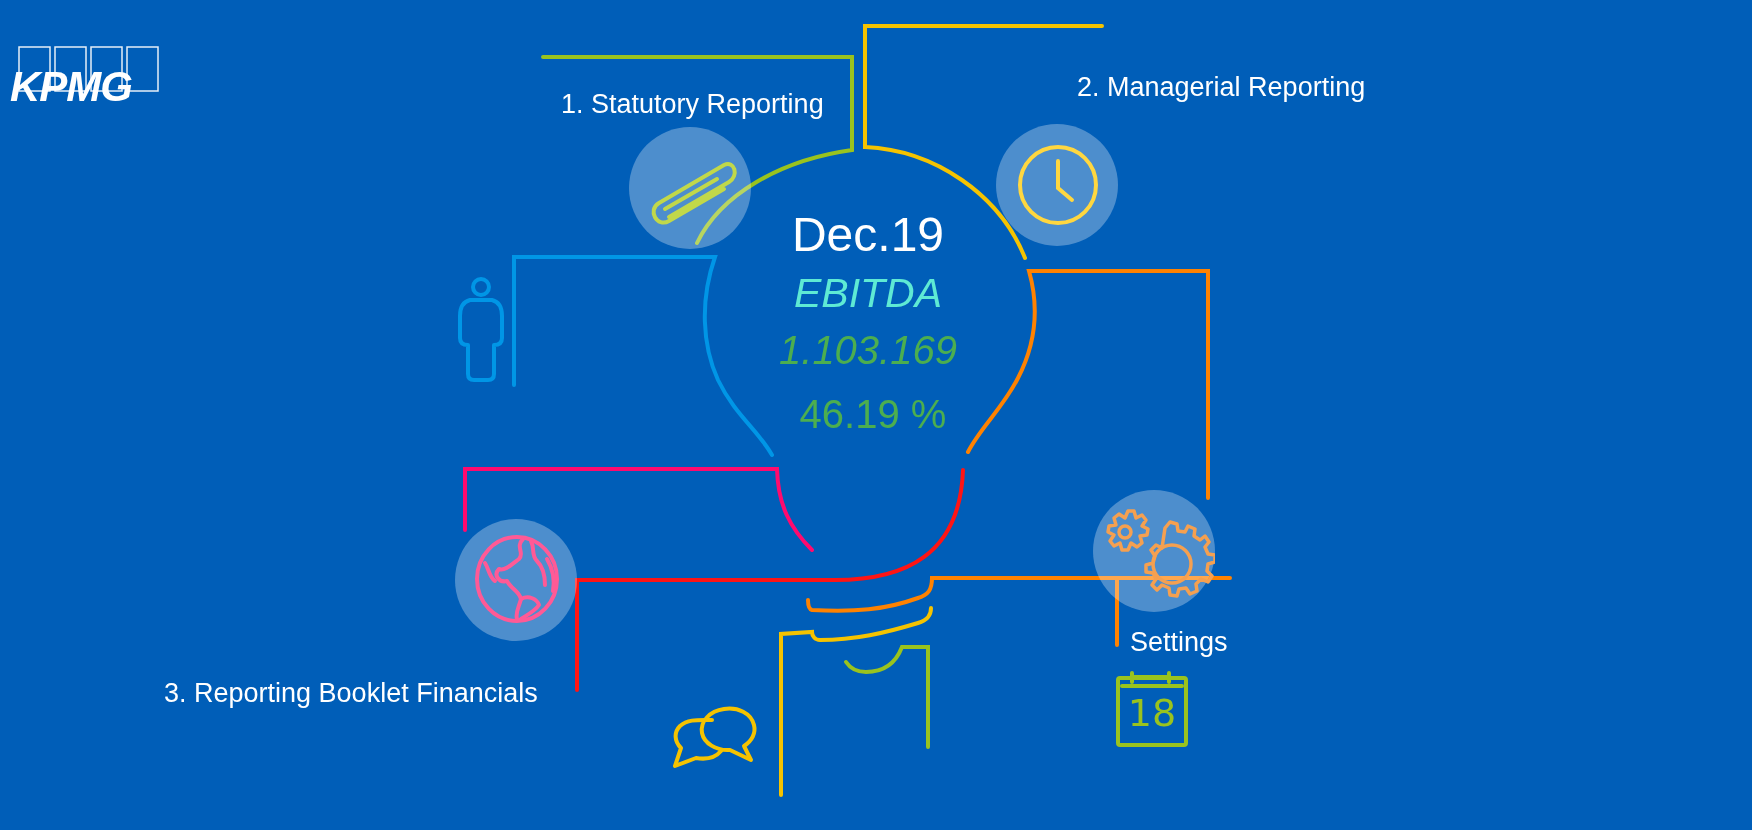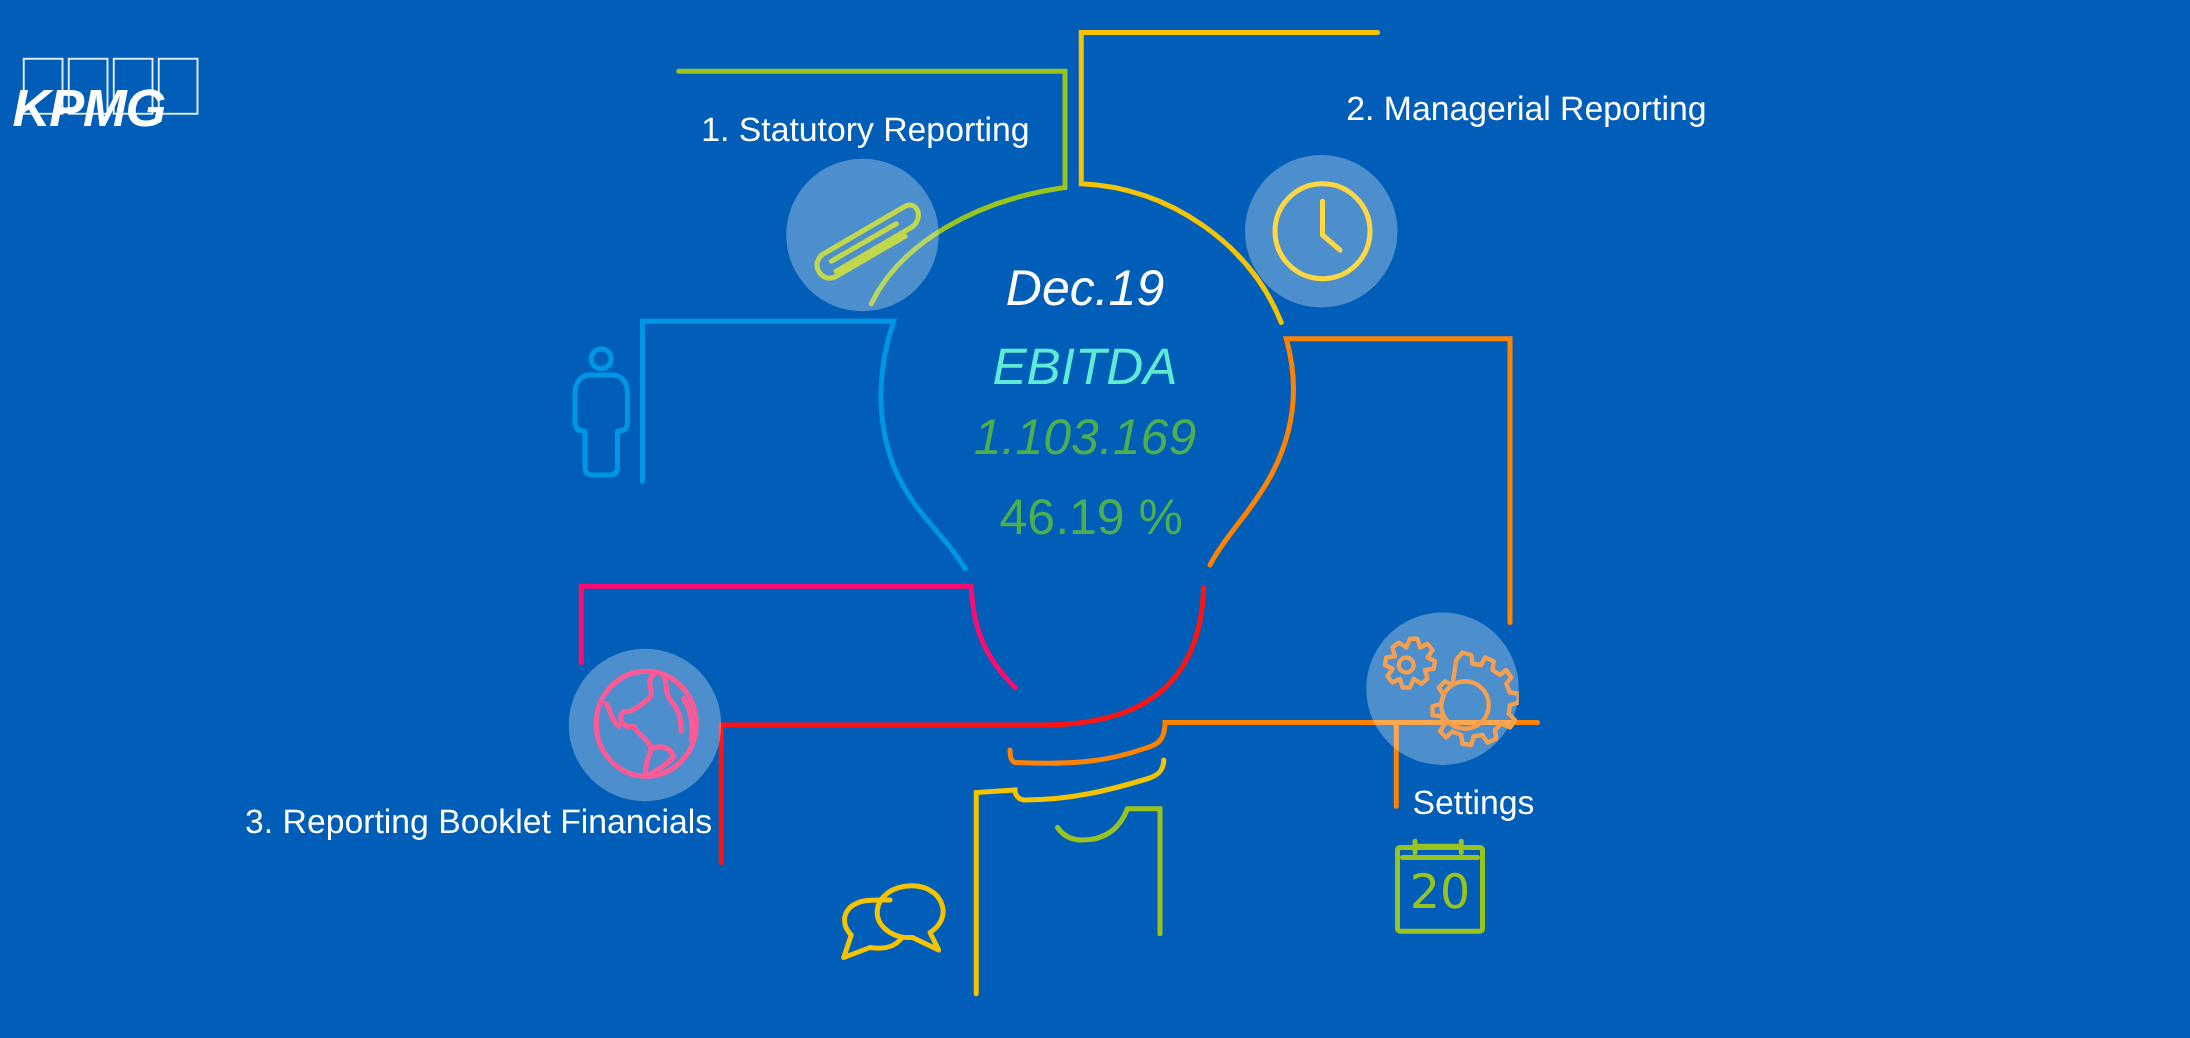--- a/index.html
+++ b/index.html
@@ -13,21 +13,21 @@
     svg.layer { position:absolute; left:0; top:0; }
     .label {
       position:absolute; color:#ffffff; font-size:27px; white-space:nowrap;
       line-height:1;
     }
     .label.clickable { cursor:pointer; }
     .center-text {
       position:absolute; left:718px; width:300px; text-align:center;
       line-height:1; white-space:nowrap;
     }
-    .period { top:211px; font-size:40px; color:#ffffff;font-style:italic; }
+    .period { top:211px; font-size:48px; color:#ffffff; }
     .metric { top:273px; font-size:41px; color:#5eead4; font-style:italic; }
     .value  { top:330px; font-size:40px; color:#4cae4f;font-style:italic; }
     .pct    { top:394px; font-size:40px; color:#4cae4f; left:723px; }
     .icon-circle {
       position:absolute; width:122px; height:122px; border-radius:50%;
       background:rgba(255,255,255,0.30);
       cursor:pointer;
     }
     .icon-circle svg { position:absolute; left:0; top:0; }
     .logo { position:absolute; left:8px; top:44px; width:156px; height:68px; }
@@ -64,21 +64,21 @@
       <rect x="47" y="3" width="31" height="44"></rect>
       <rect x="83" y="3" width="31" height="44"></rect>
       <rect x="119" y="3" width="31" height="44"></rect>
     </g>
   </svg>
   <div style="position:absolute;left:2px;top:22px;font-size:42px;font-weight:bold;font-style:italic;color:#fff;letter-spacing:-1px;line-height:1;">KPMG</div>
 </div>
 
 <div class="label clickable" style="left:542px; top:91px;margin-left:19px;">1. Statutory Reporting</div>
 <div class="label clickable" style="left:1029px; top:74px;margin-left:48px;">2. Managerial Reporting</div>
-<div class="label clickable" style="left:164px; top:644px;margin-left:32px;">3. Reporting Booklet Financials</div>
+<div class="label clickable" style="left:164px; top:680px;">3. Reporting Booklet Financials</div>
 <div class="label clickable" style="left:1130px; top:629px;">Settings</div>
 
 <div class="center-text period">Dec.19</div>
 <div class="center-text metric">EBITDA</div>
 <div class="center-text value">1.103.169</div>
 <div class="center-text pct">46.19 %</div>
 
 <div class="icon-circle" style="left:629px; top:127px;">
   <svg width="122" height="122" viewBox="0 0 122 122">
     <g fill="none" stroke="#c1d84a" stroke-width="4" stroke-linecap="round">
@@ -130,21 +130,21 @@
 </svg>
 
 <div class="abs" style="left:1115px; top:670px; width:74px; height:78px;">
   <svg width="74" height="78" viewBox="0 0 74 78" style="position:absolute;left:0;top:0;">
     <g fill="none" stroke="#99c31e" stroke-width="4" stroke-linecap="round" stroke-linejoin="round">
       <rect x="3" y="8" width="68" height="67" rx="2"></rect>
       <path d="M7 16 L67 16"></path>
       <path d="M17 3 L17 12 M54 3 L54 12 M17 7 L54 7"></path>
     </g>
   </svg>
-  <div style="position:absolute;left:0;top:24px;width:74px;text-align:center;font-size:38px;color:#99c31e;line-height:1;font-family:'DejaVu Sans', sans-serif;">20</div>
+  <div style="position:absolute;left:0;top:24px;width:74px;text-align:center;font-size:38px;color:#99c31e;line-height:1;font-family:'DejaVu Sans', sans-serif;">18</div>
 </div>
 
 <svg class="abs" style="left:668px; top:703px;" width="90" height="76" viewBox="0 0 90 76">
   <g fill="none" stroke="#f5c300" stroke-width="4" stroke-linecap="round" stroke-linejoin="round">
     <path d="M76 43 C84 38 88 30 86 22 C83 10 70 4 56 6 C42 8 32 18 34 30 C36 40 48 48 62 47 L83 57 Z"></path>
     <path d="M44 17 C30 17 20 16 12 23 C6 29 6 38 13 45 L7 63 L28 55 C40 57 48 54 53 48"></path>
   </g>
 </svg>
 
 </body></html>

